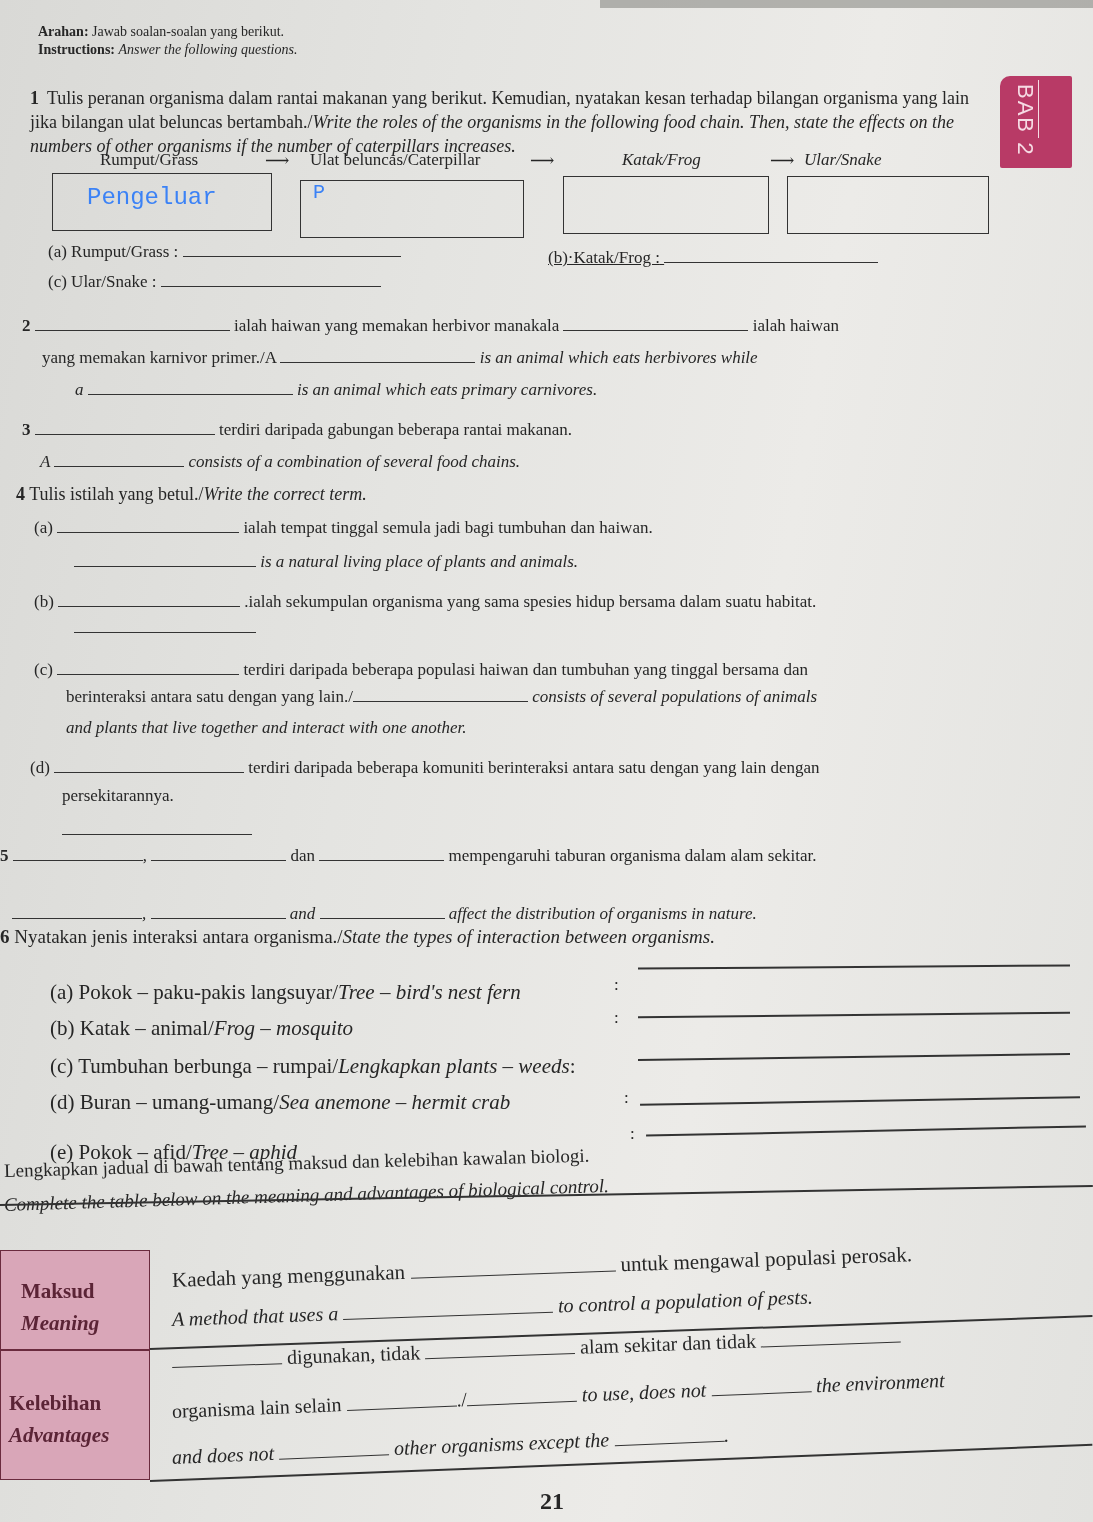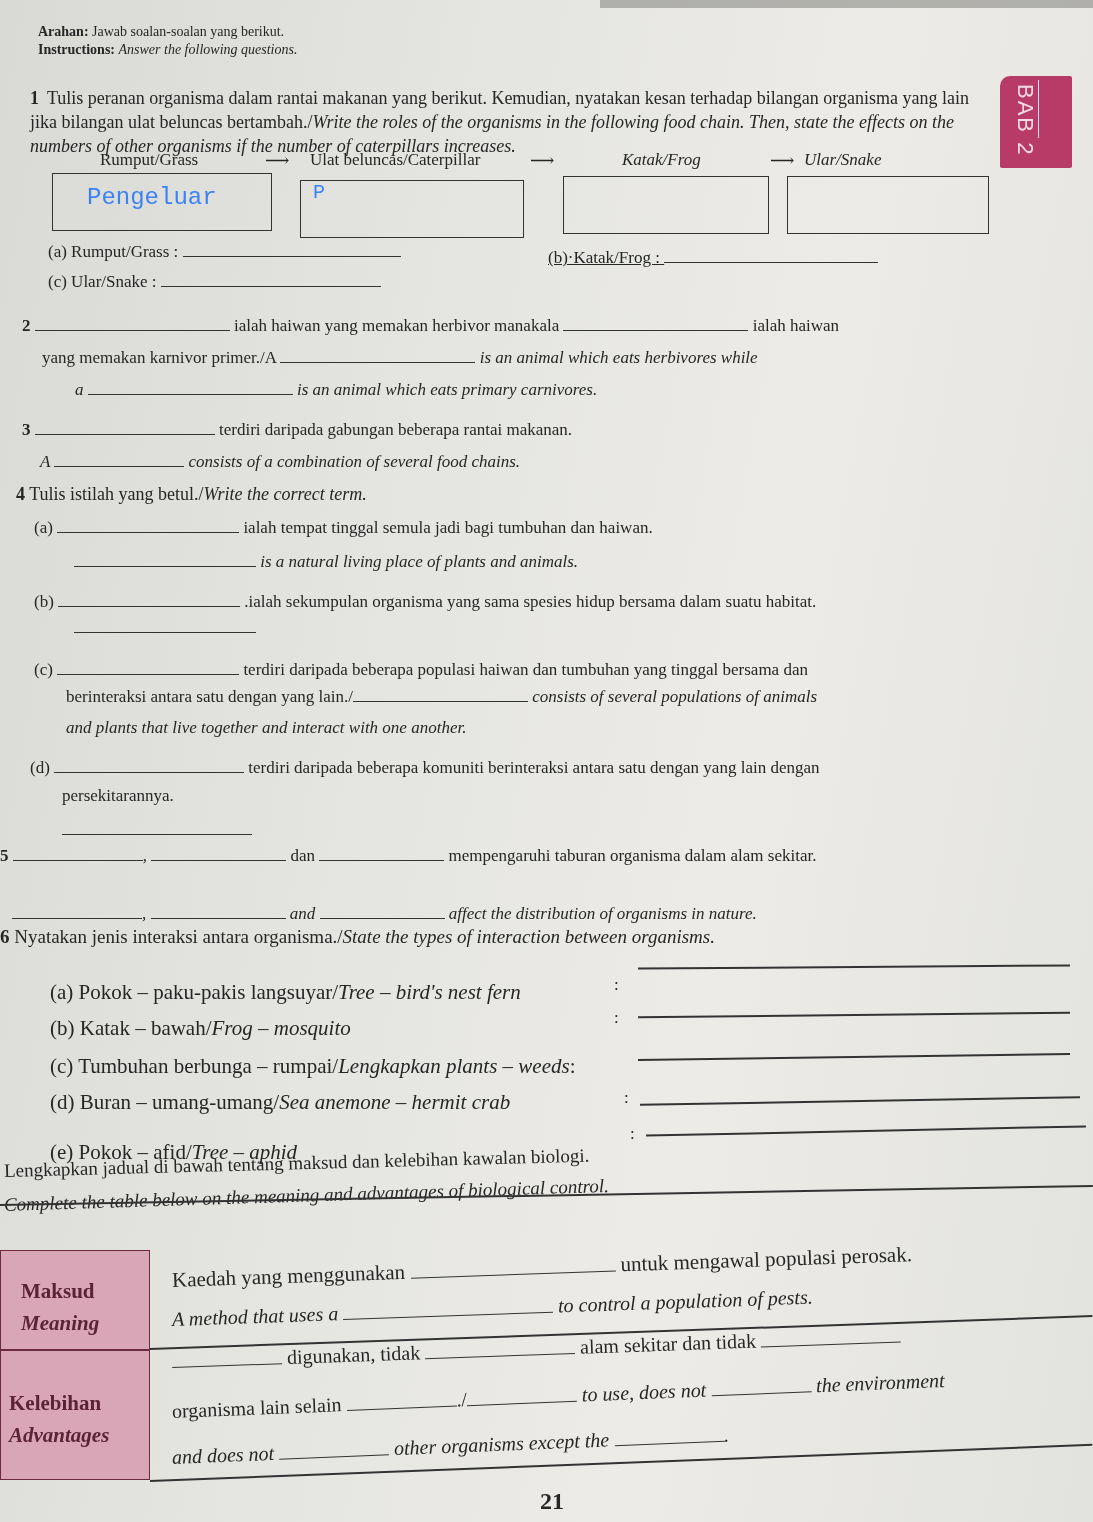--- a/index.html
+++ b/index.html
@@ -174,21 +174,21 @@
   <span class="b">6</span>
   <span>Nyatakan jenis interaksi antara organisma./</span><span class="i">State the types of interaction between organisms.</span>
 </div>
 <div class="abs line-text q6" style="left:50px; top:980px;">
   <span>(a) Pokok – paku-pakis langsuyar/</span><span class="i">Tree – bird's nest fern</span>
 </div>
 <div class="abs line-text" style="left:614px; top:975px;">:</div>
 <div class="abs rule" style="left:638px; top:966px; width:432px; transform:rotate(-0.4deg);"></div>
 
 <div class="abs line-text q6" style="left:50px; top:1016px;">
-  <span>(b) Katak – bawah/</span><span class="i">Frog – mosquito</span>
+  <span>(b) Katak – animal/</span><span class="i">Frog – mosquito</span>
 </div>
 <div class="abs line-text" style="left:614px; top:1008px;">:</div>
 <div class="abs rule" style="left:638px; top:1014px; width:432px; transform:rotate(-0.6deg);"></div>
 
 <div class="abs line-text q6" style="left:50px; top:1054px;">
   <span>(c) Tumbuhan berbunga – rumpai/</span><span class="i">Lengkapkan plants – weeds</span><span>:</span>
 </div>
 <div class="abs rule" style="left:638px; top:1056px; width:432px; transform:rotate(-0.8deg);"></div>
 
 <div class="abs line-text q6" style="left:50px; top:1090px;">

